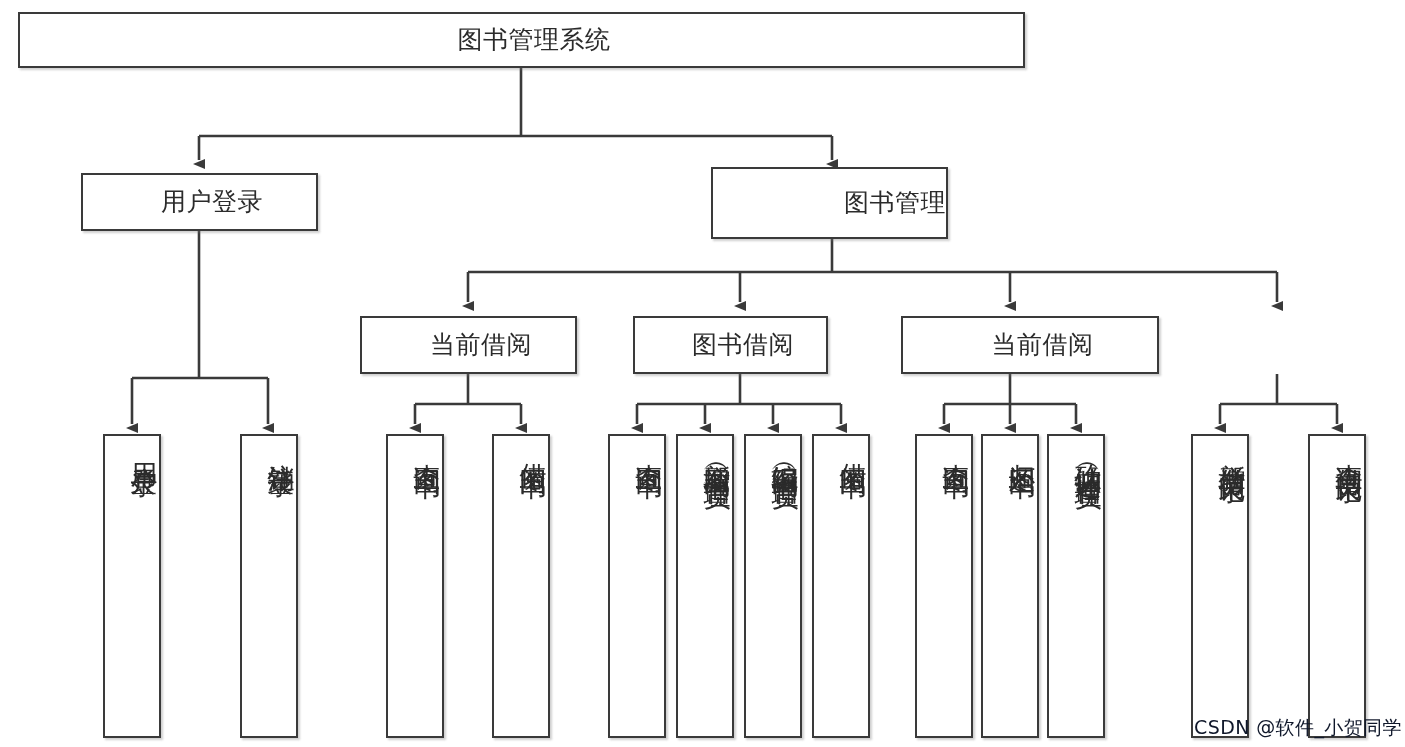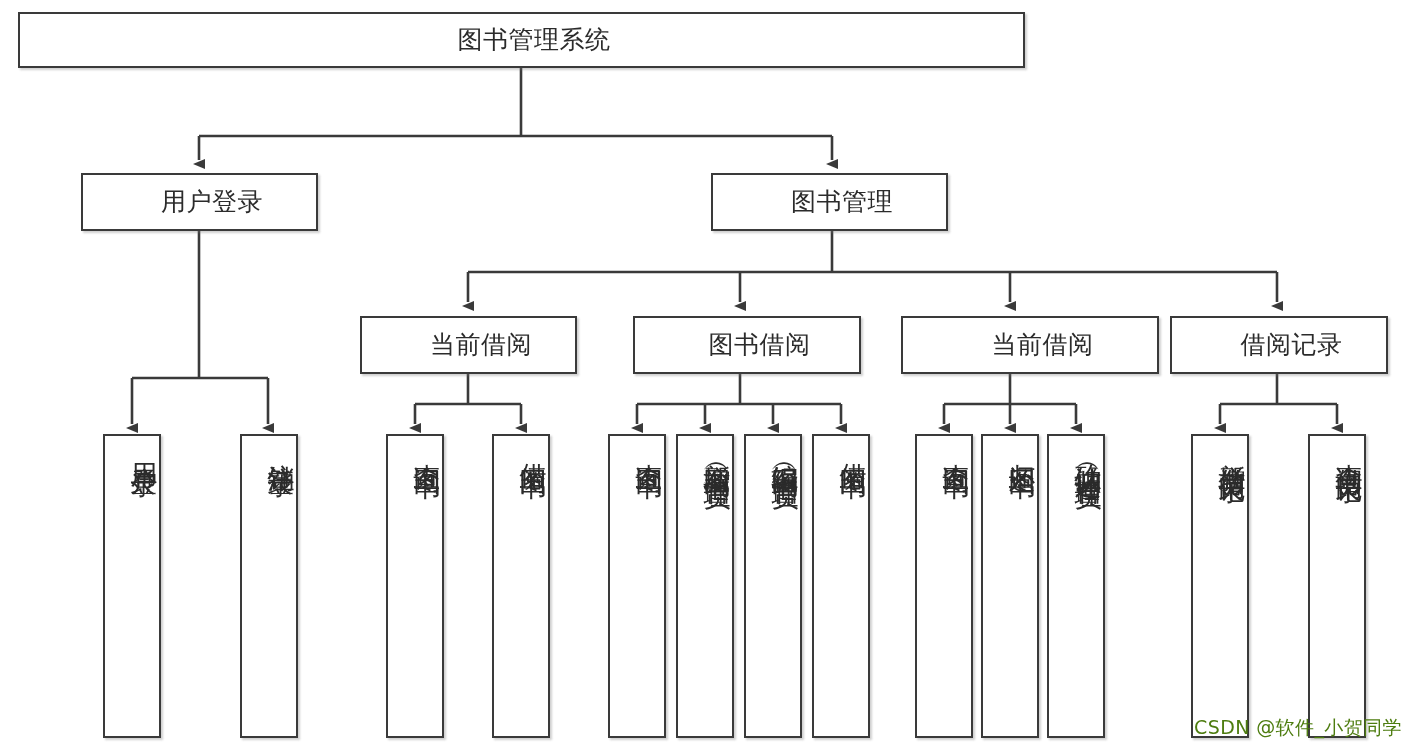--- a/index.html
+++ b/index.html
@@ -52,21 +52,21 @@
   }
   .node.vertical .label {
     writing-mode: vertical-rl;
     text-orientation: upright;
     font-size: 27px;
     letter-spacing: 3px;
     line-height: 1;
   }
   .watermark {
     position: absolute;
-    color: #4d7c0f;
+    color: #0f172a;
     font-size: 19px;
     letter-spacing: 0.4px;
     white-space: nowrap;
     user-select: none;
   }
 </style>
 </head>
 <body>
 
 <div id="canvas">
@@ -121,35 +121,32 @@
     </g>
   </svg>
 
   <div class="node horizontal" style="left:18px; top:12px; width:1007px; height:56px;">
     <span class="label">图书管理系统</span>
   </div>
 
   <div class="node horizontal" style="left:81px; top:173px; width:237px; height:58px;">
     <span class="label">用户登录</span>
   </div>
-  <div class="node horizontal" style="left:711px; top:173px; width:237px; height:58px;">
+  <div class="node horizontal" style="left:711px; top:167px; width:237px; height:72px;justify-content:flex-end;">
     <span class="label">图书管理</span>
   </div>
 
   <div class="node horizontal" style="left:360px; top:316px; width:217px; height:58px;">
     <span class="label">当前借阅</span>
   </div>
-  <div class="node horizontal" style="left:633px; top:316px; width:228px; height:58px;">
+  <div class="node horizontal" style="left:633px; top:316px; width:195px; height:58px;">
     <span class="label">图书借阅</span>
   </div>
   <div class="node horizontal" style="left:901px; top:316px; width:258px; height:58px;">
     <span class="label">当前借阅</span>
-  </div>
-  <div class="node horizontal" style="left:1170px; top:316px; width:218px; height:58px;">
-    <span class="label">借阅记录</span>
   </div>
 
   <div class="node vertical" style="left:103px; top:434px; width:58px; height:304px;">
     <span class="label">用户登录</span>
   </div>
   <div class="node vertical" style="left:240px; top:434px; width:58px; height:304px;">
     <span class="label">注销登录</span>
   </div>
 
   <div class="node vertical" style="left:386px; top:434px; width:58px; height:304px;">

